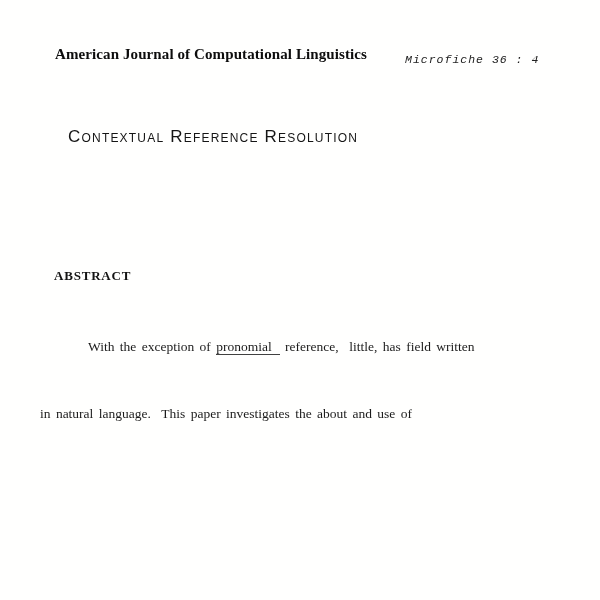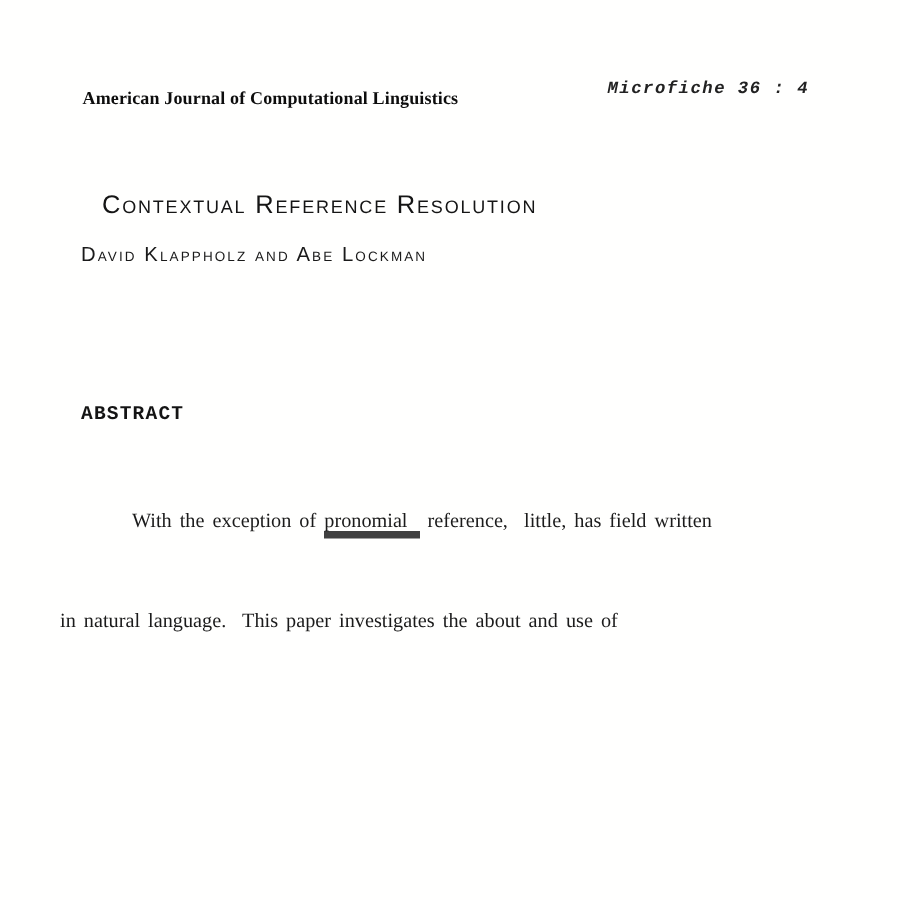--- a/index.html
+++ b/index.html
@@ -12,35 +12,33 @@
   }
   .page {
     position: relative;
     width: 600px; height: 600px;
     background: var(--paper, #fffffe);
   }
   .journal-title {
     position: absolute; left: 55px; top: 46px;
     font-family: "Liberation Serif", serif;
     font-weight: 700;
-    font-size: 12px;
+    font-size: 15px;
     letter-spacing: 0.1px;
     white-space: pre;
     color: #0d0d0d;
-    margin-top: 12px;
   }
   .issue-label {
     position: absolute; left: 405px; top: 53px;
     font-family: "Liberation Mono", monospace;
     font-style: italic;
     font-size: 11.5px;
     letter-spacing: 1px;
     white-space: pre;
     color: #222;
-    font-weight: bold;
   }
   .doc-title {
     position: absolute; left: 54px; top: 127px;
     font-family: "Liberation Sans", sans-serif;
     font-variant: small-caps;
     font-size: 17px;
     letter-spacing: 1.2px;
     white-space: pre;
     color: #151515;
     margin-left: 14px;
@@ -59,57 +57,56 @@
     font-family: "Liberation Mono", monospace;
     font-style: italic;
     font-size: 11.5px;
     line-height: 12.4px;
     letter-spacing: 0.3px;
     white-space: pre;
     color: #1e1e1e;
   }
   .section-heading {
     position: absolute; left: 54px; top: 268px;
-    font-family: Liberation Mono, monospace;
+    font-family: Liberation Serif, serif;
     font-weight: 700;
     font-size: 13px;
     letter-spacing: 0.8px;
     white-space: pre;
     color: #141414;
     text-align: right;
   }
   .abstract-body {
     position: absolute; left: 40px; top: 291px;
     width: 515px;
     font-family: "Liberation Serif", serif;
     font-size: 13.5px;
     line-height: 22.4px;
     word-spacing: 2px;
     white-space: pre;
     color: #1b1b1b;
   }
   .abstract-line { height: 22.4px; }
   .first-line { padding-left: 48px; }
   .underlined-word {
-    border-bottom: 5px solid #404040;
+    border-bottom: 1px solid #404040;
     padding-right: 8px;
   }
 </style>
 </head>
 <body style="--ink: #1c1c1c; --paper: #fffffe;">
 
 <div class="page">
 
   <div class="journal-title">American Journal of Computational Linguistics</div>
 
   <div class="issue-label">Microfiche 36 : 4</div>
 
   <div class="doc-title">Contextual Reference Resolution</div>
 
-  <div class="authors">David Klappholz and Abe Lockman</div>
 
 
   <div class="section-heading">ABSTRACT</div>
 
   <div class="abstract-body">
     <div class="abstract-line first-line"><span>With the exception of </span><span class="underlined-word">pronomial</span><span> reference,  little, has field written</span></div>
     <div class="abstract-line">in natural language.  This paper investigates the about and use of</div>
     
     
     

